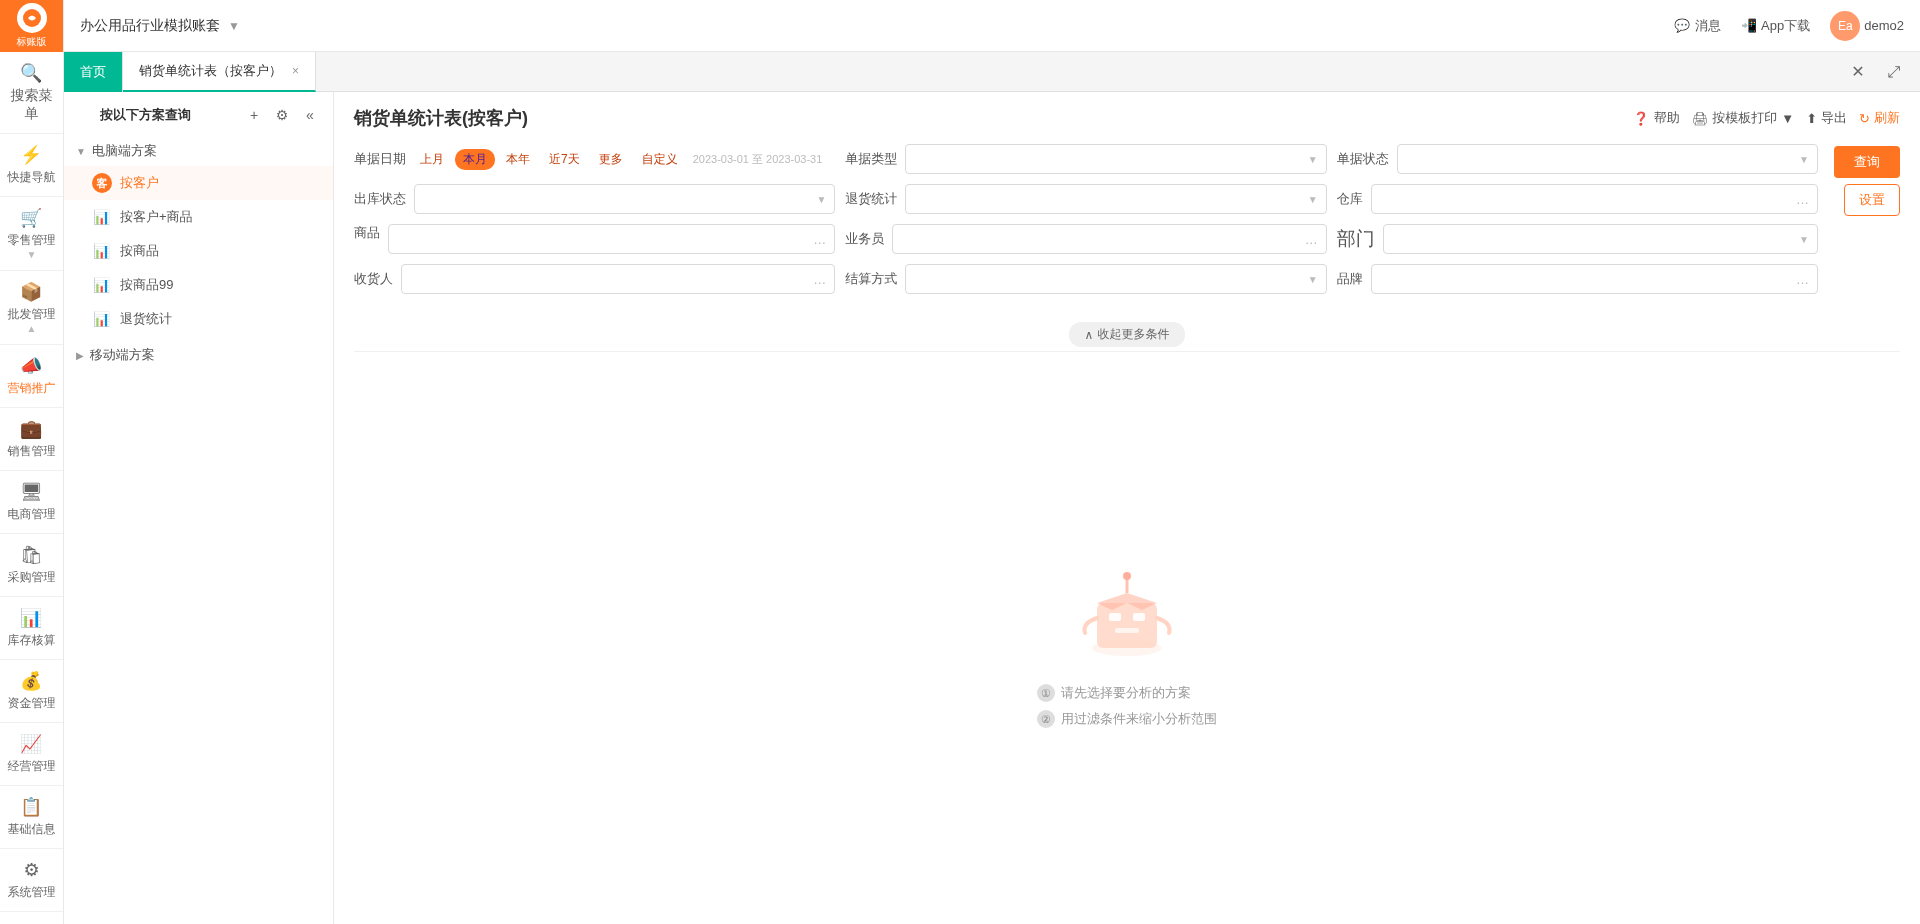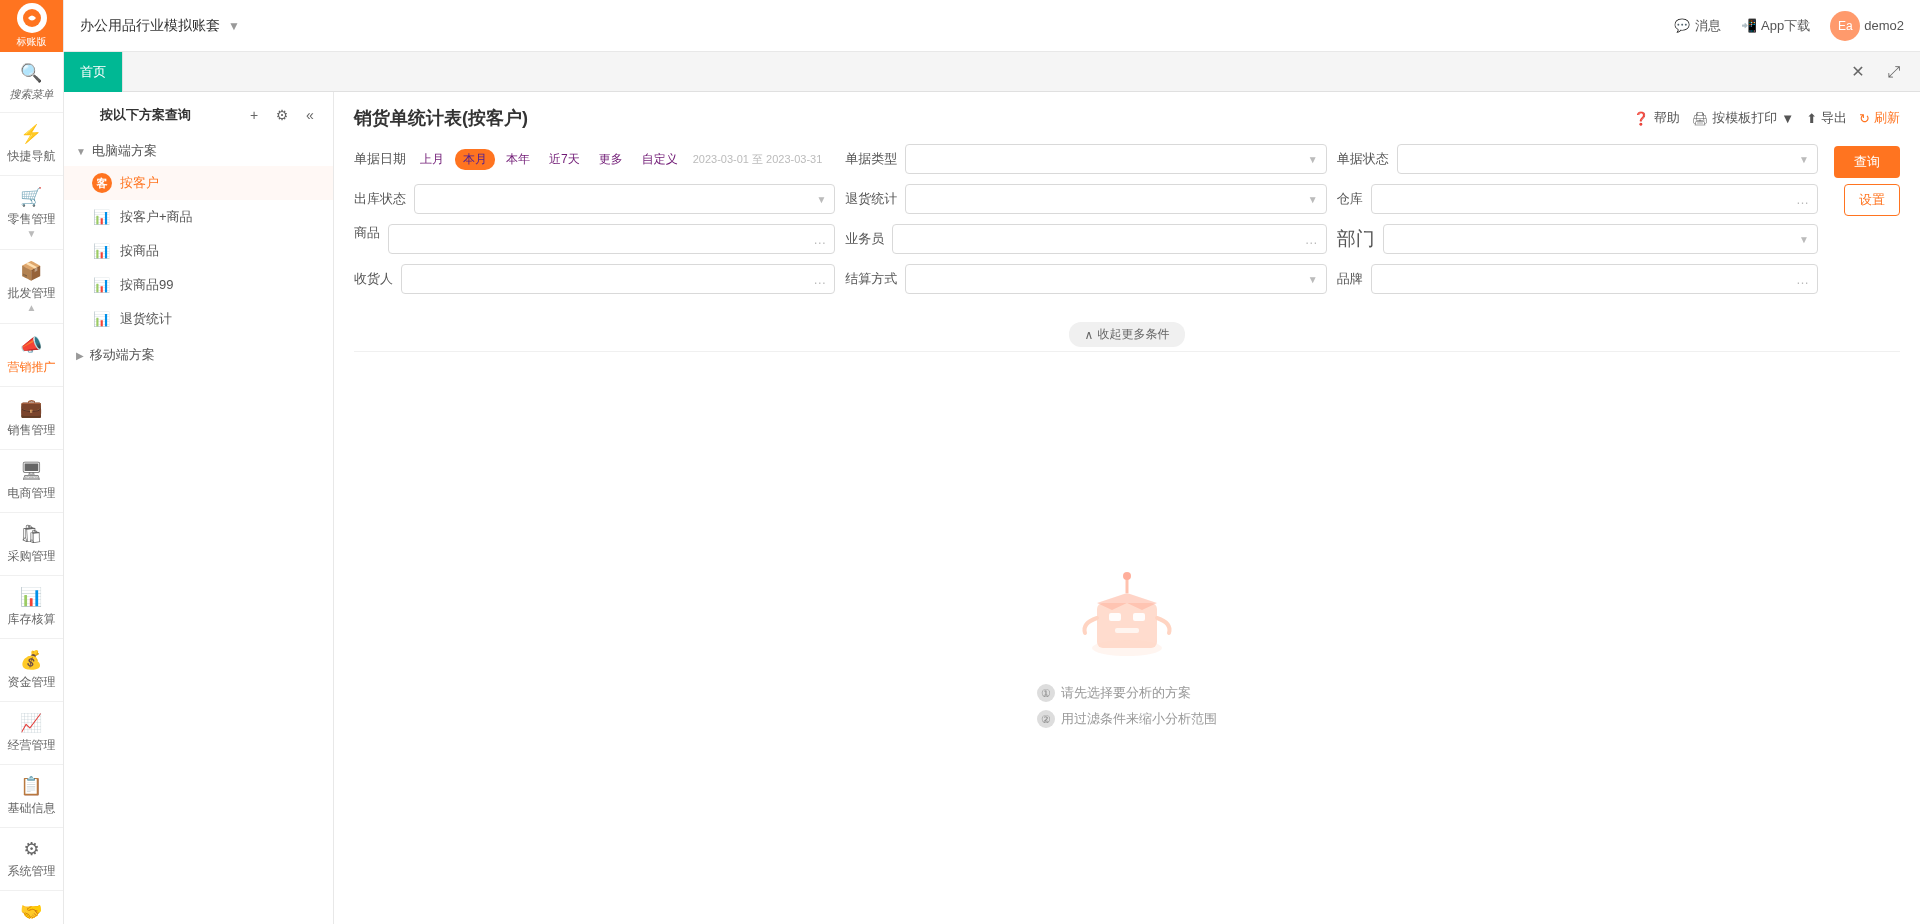--- a/index.html
+++ b/index.html
@@ -46,21 +46,21 @@
       flex-direction: column;
       align-items: center;
       cursor: pointer;
       color: #666;
       font-size: 12px;
       border-bottom: 1px solid #f0f0f0;
       text-align: center;
     }
     .sidebar-item.active { color: #ff7420; }
     .sidebar-item-icon { font-size: 18px; margin-bottom: 3px; }
-    .sidebar-search { font-size: 11px; font-style: italic; }
+    .sidebar-search { font-size: 14px; }
 
     
     .main {
       flex: 1;
       display: flex;
       flex-direction: column;
       overflow: hidden;
     }
 
     
@@ -360,21 +360,21 @@
     }
 
     
     ::-webkit-scrollbar { width: 4px; height: 4px; }
     ::-webkit-scrollbar-track { background: #f5f5f5; }
     ::-webkit-scrollbar-thumb { background: #ddd; border-radius: 2px; }
     .fl-date-tab {
       padding: 3px 8px;
       font-size: 12px;
       cursor: pointer;
-      color: #701a75;
+      color: #c2410c;
       border-radius: 2px;
     }
     .fl-date-tab.active {
       background: #ff7420;
       color: #fff;
       border-radius: 10px;
     }
     .fl-select {
       flex: 1;
       height: 30px;
@@ -522,20 +522,24 @@
           <span>Ea</span>
         </div>
         <span>demo2</span>
       </div>
     </div>
   </div>
 
   <div class="tabbar">
     <div class="tab tab-home">
       <span>首页</span>
+    </div>
+    <div class="tab active">
+      <span>销货单统计表（按客户）</span>
+      <span class="tab-close">×</span>
     </div>
     <div class="tabbar-actions">
       <div class="tabbar-action-btn" title="关闭">✕</div>
       <div class="tabbar-action-btn" title="全屏">⤢</div>
     </div>
   </div>
 
   <div class="page-content">
 
     <div class="left-panel">

